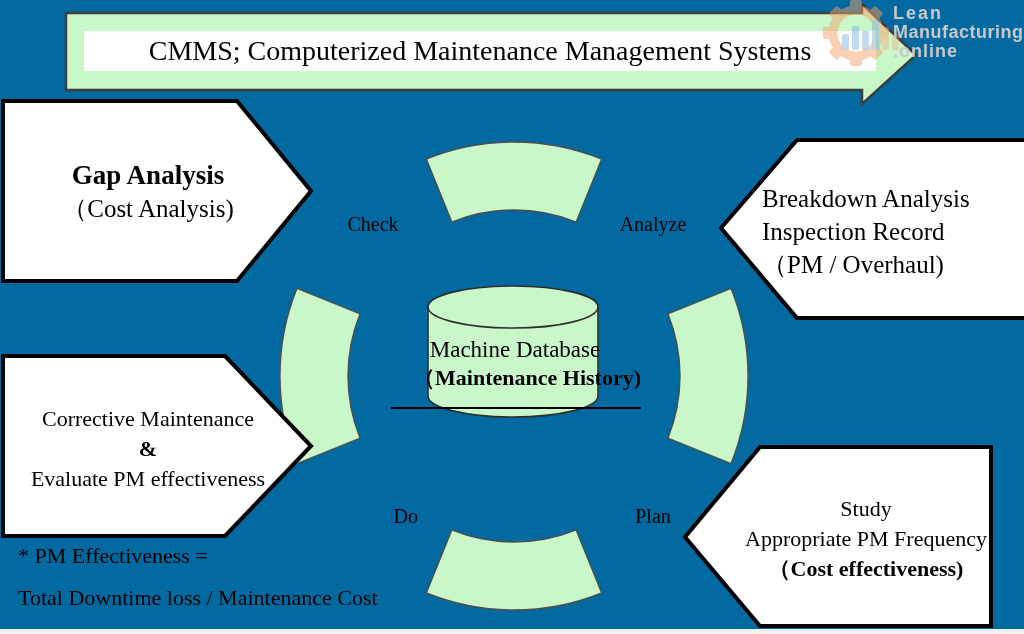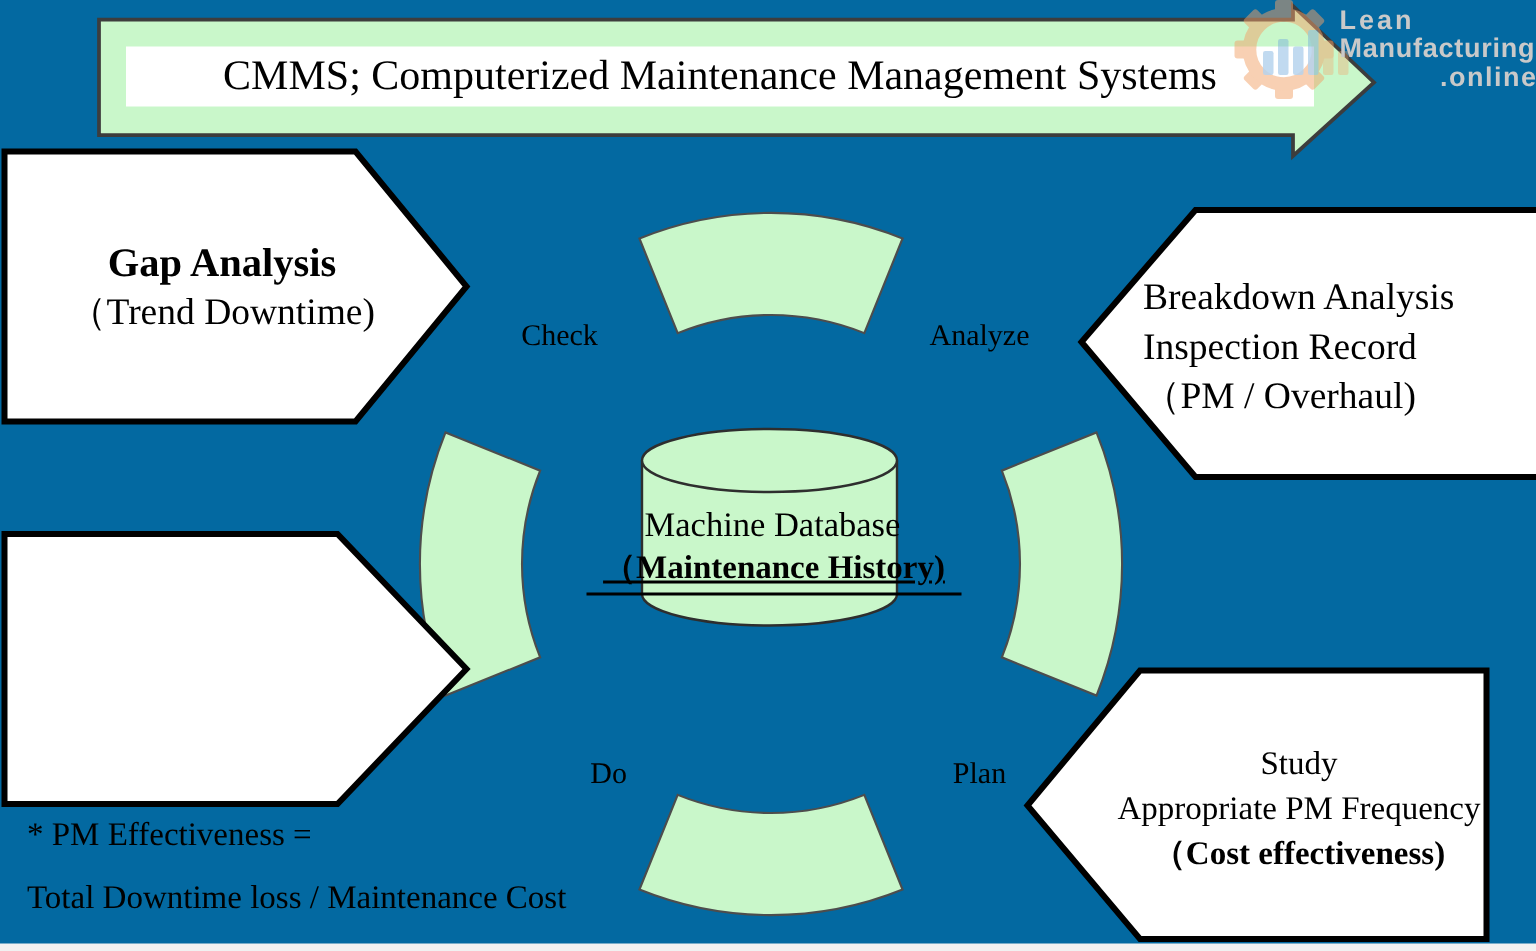--- a/index.html
+++ b/index.html
@@ -30,35 +30,35 @@
   .breakdown-text{left:762px;top:182px;width:262px;font-size:25px;line-height:33px;}
   .corrective-text{left:4px;top:404px;width:288px;text-align:center;font-size:22px;line-height:30px;}
   .bold{font-weight:bold;}
   .study-text{left:734px;top:494px;width:264px;text-align:center;font-size:22px;line-height:30px;}
   .cycle-label{width:90px;text-align:center;font-size:20px;}
   .label-check{left:328px;top:213px;}
   .label-analyze{left:608px;top:213px;}
   .label-do{left:328px;top:505px;text-align:right;}
   .label-plan{left:608px;top:505px;}
   .db-l1{left:390px;top:337px;width:250px;text-align:center;font-size:23px;}
-  .db-l2{left:391px;top:363px;width:250px;text-align:center;font-size:22px;font-weight:bold;border-bottom:2px solid #000;padding-bottom:2px;text-decoration:underline;}
+  .db-l2{left:391px;top:363px;width:250px;text-align:right;font-size:22px;font-weight:bold;border-bottom:2px solid #000;padding-bottom:14px;}
   .footnote-1{left:18px;top:543px;font-size:22px;}
   .footnote-2{left:18px;top:585px;font-size:22px;}
 
   .logo{position:absolute;left:812px;top:0;width:212px;height:72px;z-index:3;}
   .logo-gear{position:absolute;left:0;top:0;opacity:0.5;}
   .gear-ring{fill:none;stroke:var(--logo-orange);stroke-width:9px;}
   .gear-tooth{fill:var(--logo-orange);}
   .bar-blue{fill:var(--logo-blue);opacity:0.85;}
   .bar-orange{fill:var(--logo-orange);opacity:0.7;}
   .logo-text{position:absolute;left:81px;top:4px;width:132px;color:var(--logo-gray);
     font-family:"Liberation Sans","DejaVu Sans",sans-serif;font-weight:bold;font-size:18px;line-height:19px;}
   .logo-l1{letter-spacing:2px;}
   .logo-l2{letter-spacing:0.5px;}
-  .logo-l3{text-align:right;letter-spacing:1px;}
+  .logo-l3{text-align:left;letter-spacing:1px;}
   .page-edge{position:absolute;left:0;bottom:0;width:1024px;height:5px;background:#f1f1f1;z-index:1;}
 </style>
 </head>
 <body>
 
 <div class="stage">
 
   <div class="page-edge"></div>
 
   <svg class="layer" width="1024" height="634" viewBox="0 0 1024 634">
@@ -104,29 +104,34 @@
       <div class="logo-l1">Lean</div>
       <div class="logo-l2">Manufacturing</div>
       <div class="logo-l3">.online</div>
     </div>
   </div>
 
   <div class="txt banner-text">CMMS; Computerized Maintenance Management Systems</div>
 
   <div class="txt gap-text">
     <div class="gap-l1">Gap Analysis</div>
-    <div class="gap-l2">（Trend Downtime)</div>
+    <div class="gap-l2">（Cost Analysis)</div>
   </div>
 
   <div class="txt breakdown-text">
     <div>Breakdown Analysis</div>
     <div>Inspection Record</div>
     <div>（PM / Overhaul)</div>
   </div>
 
+  <div class="txt corrective-text">
+    <div>Corrective Maintenance</div>
+    <div class="bold">&amp;</div>
+    <div>Evaluate PM effectiveness</div>
+  </div>
 
   <div class="txt study-text">
     <div>Study</div>
     <div>Appropriate PM Frequency</div>
     <div class="bold">（Cost effectiveness)</div>
   </div>
 
   <div class="txt cycle-label label-check">Check</div>
   <div class="txt cycle-label label-analyze">Analyze</div>
   <div class="txt cycle-label label-do">Do</div>

